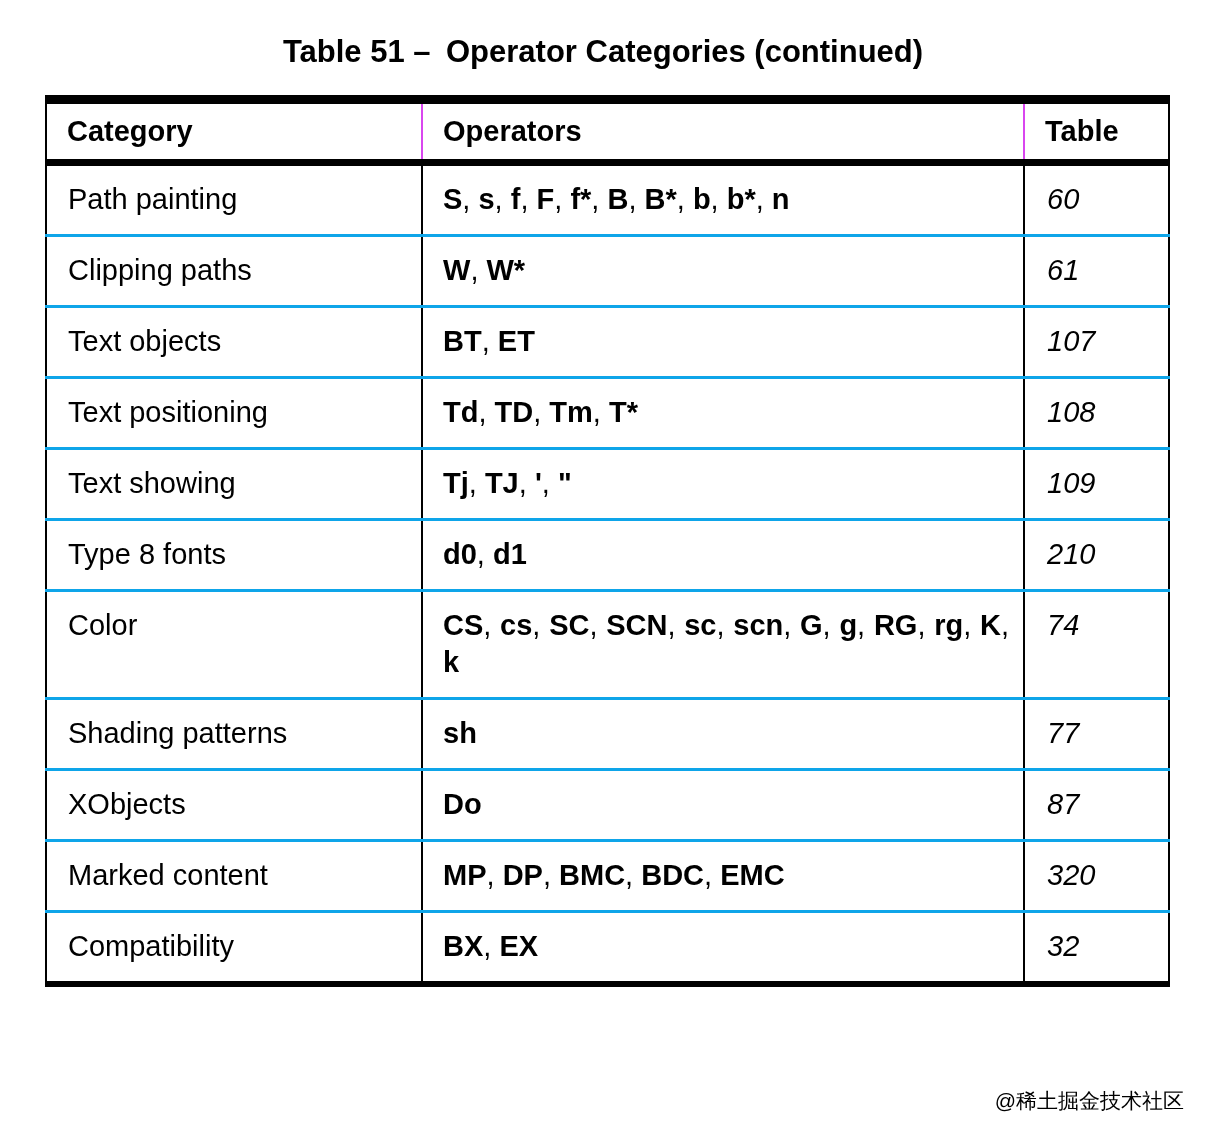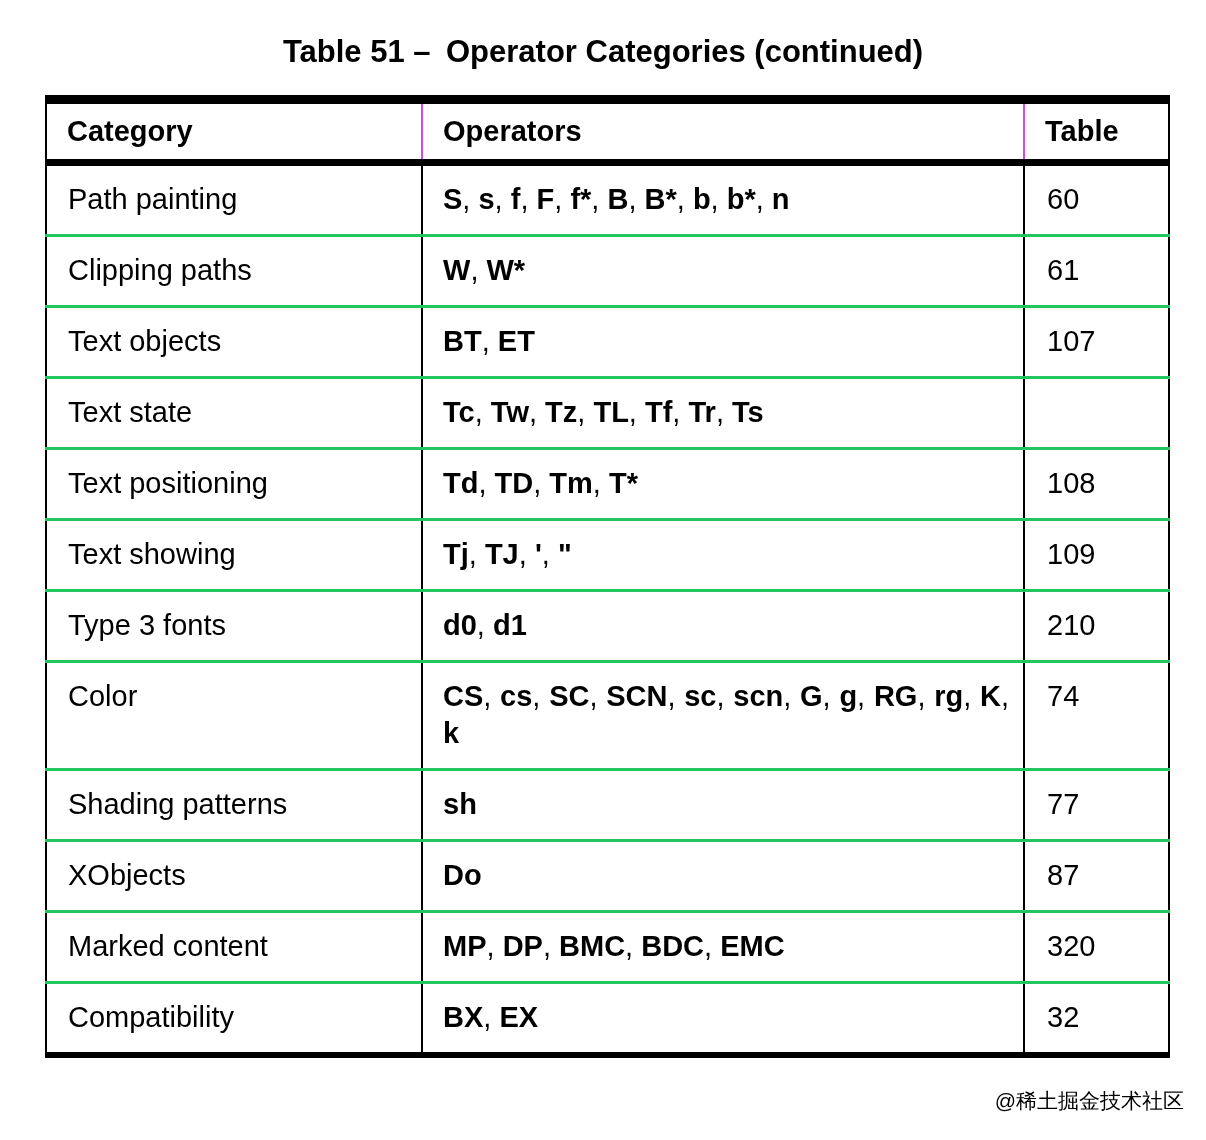--- a/index.html
+++ b/index.html
@@ -48,29 +48,29 @@
     border-left: 2px solid #d946ef;
     padding: 0 0 0 20px;
   }
   .op-table th:first-child { border-left: none; }
   .op-table td {
     font-size: 29px;
     line-height: 37px;
     vertical-align: top;
     height: 69px;
     box-sizing: border-box;
-    border-top: 3px solid #22c55e;
+    border-top: 3px solid #0ea5e9;
     border-left: 2px solid #000;
     padding: 15px 14px 16px 20px;
   }
   .op-table td:first-child { border-left: none; }
   .op-table tr > td.cell-category { font-weight: 400; padding-left: 21px; }
   .op-table tr > td.cell-operators { font-weight: 400; text-align: justify; margin-left: 24px; }
   .op-table td.cell-operators b { font-weight: 700; }
-  .op-table tr > td.cell-table { font-weight: 400; padding-left: 22px; }
+  .op-table tr > td.cell-table { font-weight: 400; padding-left: 22px; font-style: italic; }
   .watermark {
     position: absolute;
     right: 22px;
     top: 1087px;
     font-size: 21px;
     color: #000000;
     background: transparent;
     z-index: 3;
     white-space: nowrap;
   }
@@ -103,36 +103,31 @@
         <td class="cell-category">Clipping paths</td>
         <td class="cell-operators"><b>W</b>, <b>W*</b></td>
         <td class="cell-table">61</td>
       </tr>
       <tr>
         <td class="cell-category">Text objects</td>
         <td class="cell-operators"><b>BT</b>, <b>ET</b></td>
         <td class="cell-table">107</td>
       </tr>
       <tr>
-        <td class="cell-category">Text state</td>
-        <td class="cell-operators"><b>Tc</b>, <b>Tw</b>, <b>Tz</b>, <b>TL</b>, <b>Tf</b>, <b>Tr</b>, <b>Ts</b></td>
-        <td class="cell-table"></td>
-      </tr>
-      <tr>
         <td class="cell-category">Text positioning</td>
         <td class="cell-operators"><b>Td</b>, <b>TD</b>, <b>Tm</b>, <b>T*</b></td>
         <td class="cell-table">108</td>
       </tr>
       <tr>
         <td class="cell-category">Text showing</td>
         <td class="cell-operators"><b>Tj</b>, <b>TJ</b>, <b>'</b>, <b>"</b></td>
         <td class="cell-table">109</td>
       </tr>
       <tr>
-        <td class="cell-category">Type 3 fonts</td>
+        <td class="cell-category">Type 8 fonts</td>
         <td class="cell-operators"><b>d0</b>, <b>d1</b></td>
         <td class="cell-table">210</td>
       </tr>
       <tr>
         <td class="cell-category">Color</td>
         <td class="cell-operators"><b>CS</b>, <b>cs</b>, <b>SC</b>, <b>SCN</b>, <b>sc</b>, <b>scn</b>, <b>G</b>, <b>g</b>, <b>RG</b>, <b>rg</b>, <b>K</b>, <b>k</b></td>
         <td class="cell-table">74</td>
       </tr>
       <tr>
         <td class="cell-category">Shading patterns</td>

